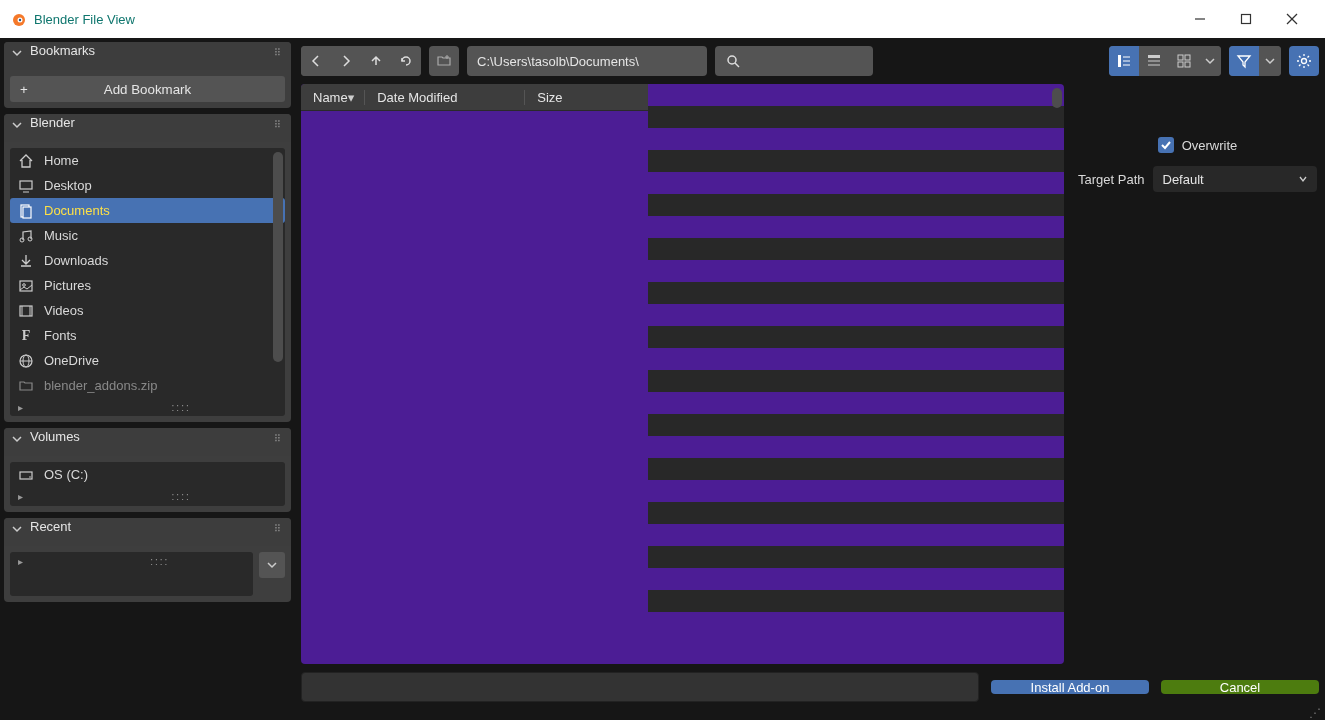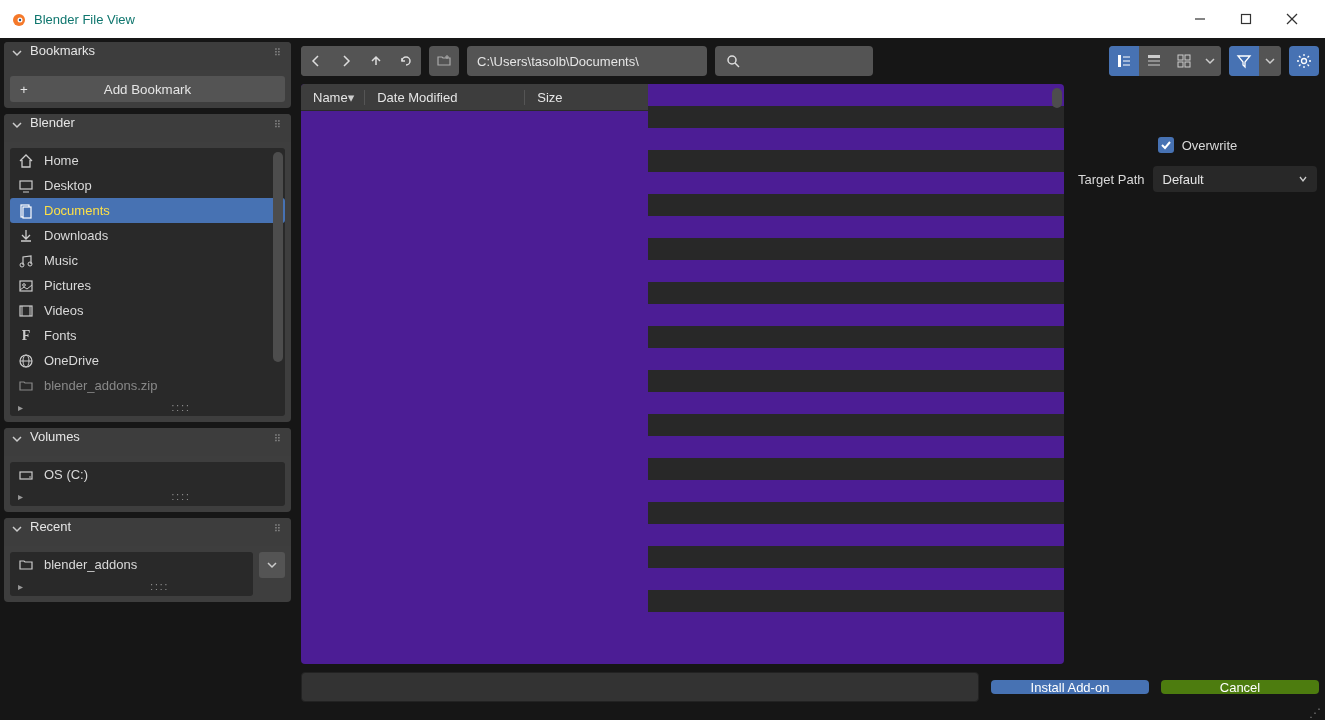--- a/index.html
+++ b/index.html
@@ -146,34 +146,34 @@
                 <svg width="16" height="16" viewBox="0 0 16 16">
                   <rect x="3" y="2" width="8" height="12" fill="none" stroke="#fff" stroke-width="1.2"></rect>
                   <rect x="5" y="4" width="8" height="11" fill="#4772b3" stroke="#fff" stroke-width="1.2"></rect>
                 </svg>
               </span>
             <span>Documents</span>
           </div>
           <div class="list-item">
             <span class="icn">
                 <svg width="16" height="16" viewBox="0 0 16 16">
-                  <path d="M8 2 V10 M4 7 L8 11 L12 7 M3 13 H13" fill="none" stroke="#ccc" stroke-width="1.3"></path>
-                </svg>
-              </span>
-            <span>Downloads</span>
-          </div>
-          <div class="list-item">
-            <span class="icn">
-                <svg width="16" height="16" viewBox="0 0 16 16">
                   <path d="M5 12 V4 L13 3 V11" fill="none" stroke="#ccc" stroke-width="1.2"></path>
                   <circle cx="4" cy="12" r="2" fill="none" stroke="#ccc"></circle>
                   <circle cx="12" cy="11" r="2" fill="none" stroke="#ccc"></circle>
                 </svg>
               </span>
             <span>Music</span>
+          </div>
+          <div class="list-item">
+            <span class="icn">
+                <svg width="16" height="16" viewBox="0 0 16 16">
+                  <path d="M8 2 V10 M4 7 L8 11 L12 7 M3 13 H13" fill="none" stroke="#ccc" stroke-width="1.3"></path>
+                </svg>
+              </span>
+            <span>Downloads</span>
           </div>
           <div class="list-item">
             <span class="icn">
                 <svg width="16" height="16" viewBox="0 0 16 16">
                   <rect x="2" y="3" width="12" height="10" fill="none" stroke="#ccc" stroke-width="1.2"></rect>
                   <circle cx="6" cy="7" r="1.3" fill="none" stroke="#ccc"></circle>
                   <path d="M2 12 L6 9 L9 11 L14 7" fill="none" stroke="#ccc"></path>
                 </svg>
               </span>
             <span>Pictures</span>
@@ -257,28 +257,20 @@
         <span class="chev">
             <svg width="10" height="10">
               <path d="M1 3 L5 7 L9 3" fill="none" stroke="#ccc" stroke-width="1.5"></path>
             </svg>
           </span>
         <span class="ptitle">Recent</span>
         <span class="grip">⠿</span>
       </div>
       <div class="panel-body" style="display:flex; gap:6px; align-items:flex-start;">
         <div class="list" style="height:44px; flex:1;">
-          <div class="list-item">
-            <span class="icn">
-                <svg width="16" height="16" viewBox="0 0 16 16">
-                  <path d="M2 4 H6 L7 5 H14 V12 H2 Z" fill="none" stroke="#ccc" stroke-width="1.2"></path>
-                </svg>
-              </span>
-            <span>blender_addons</span>
-          </div>
           <div class="list-footer">
             <span class="tri">▸</span>
             <span class="dots">::::</span>
             <span style="width:12px;"></span>
           </div>
         </div>
         <div class="recent-side-btn">
           <svg width="10" height="10">
               <path d="M1 3 L5 7 L9 3" fill="none" stroke="#ccc" stroke-width="1.5"></path>
             </svg>

